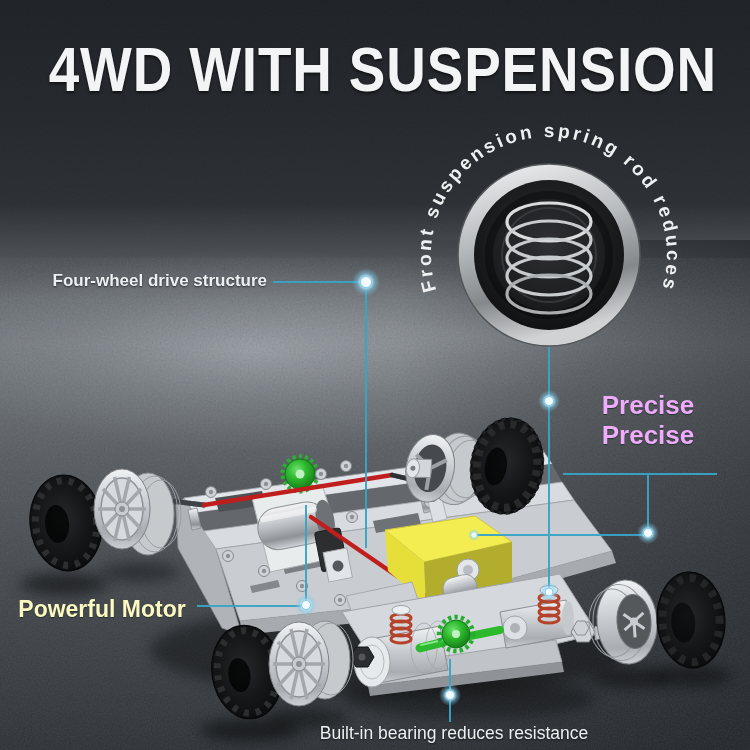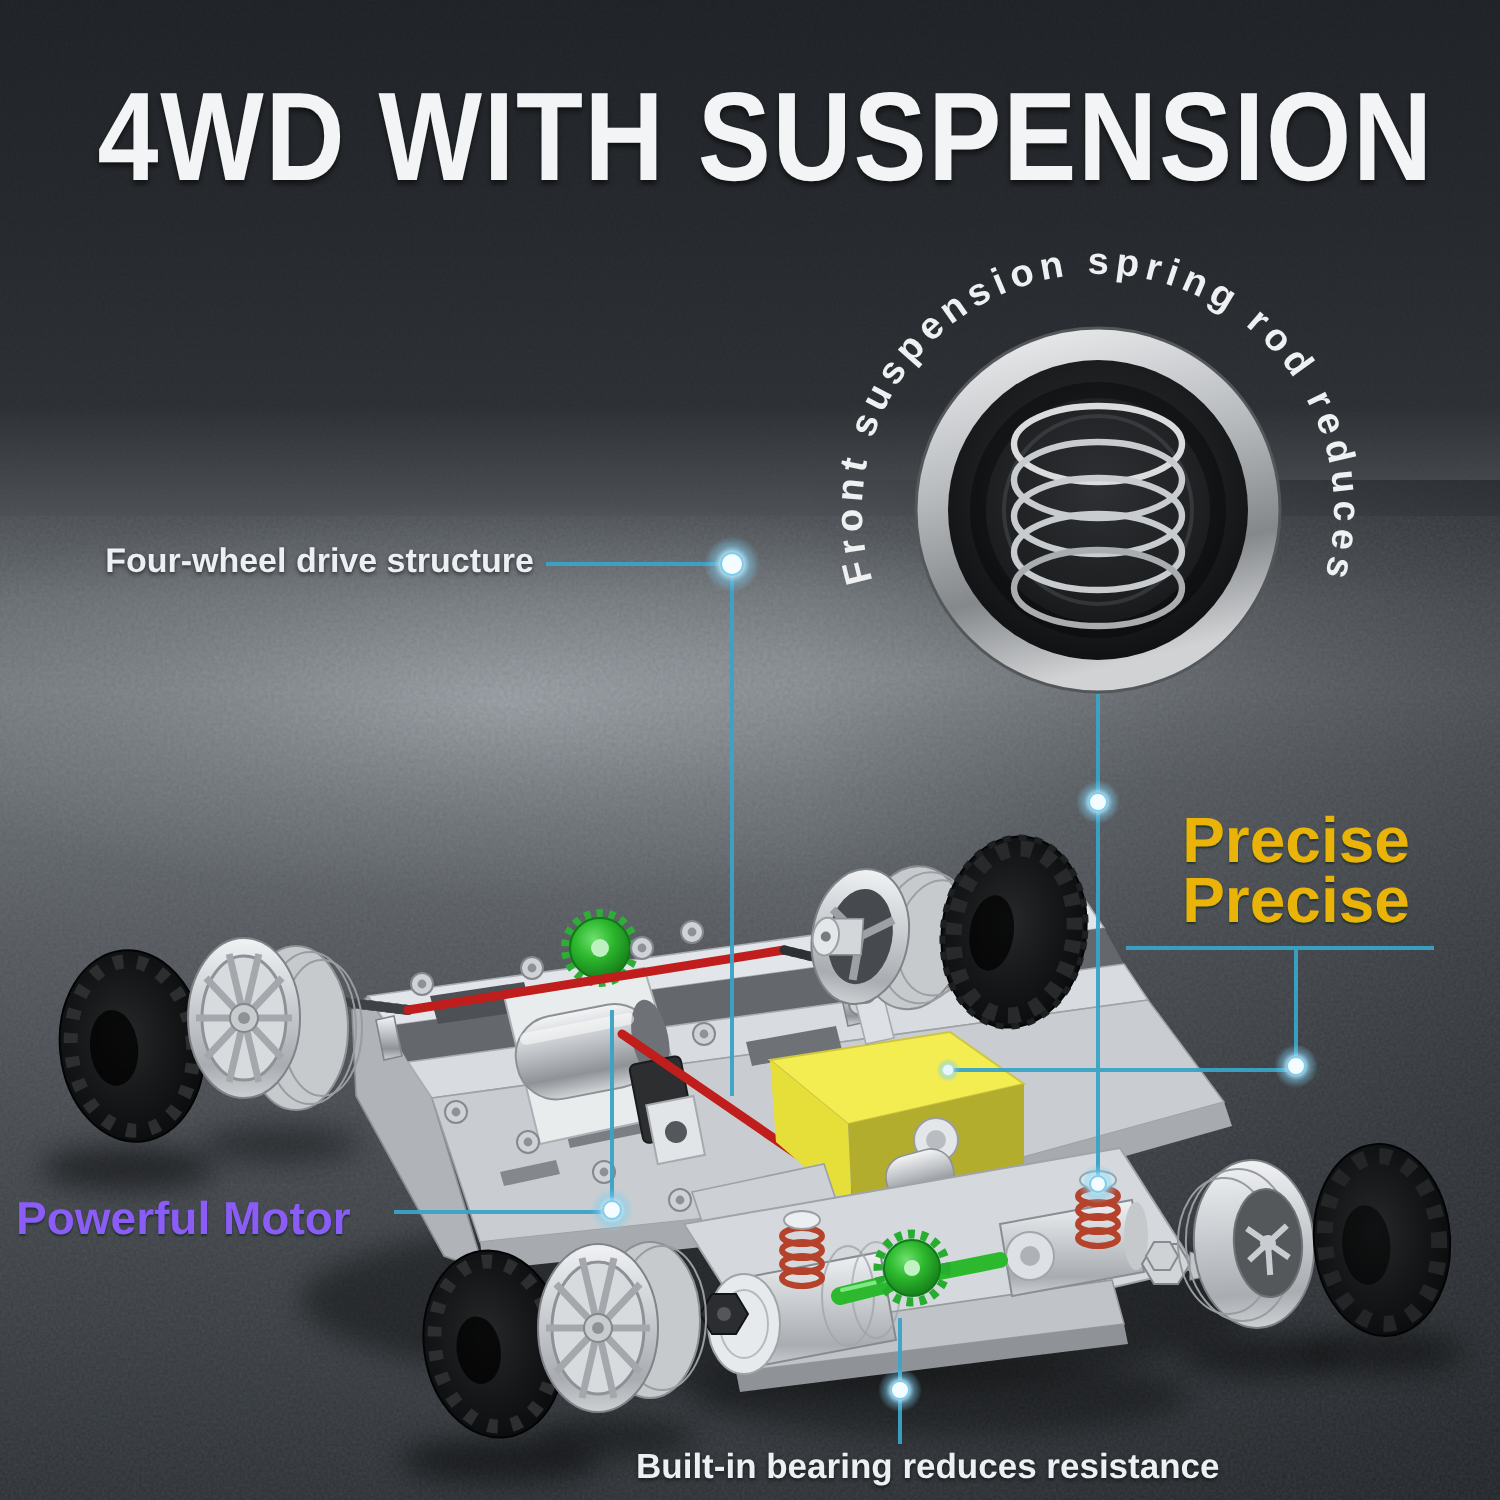--- a/index.html
+++ b/index.html
@@ -6,28 +6,28 @@
   #stage{position:relative;width:750px;height:750px;overflow:hidden;background:#1e2125;
          font-family:"Liberation Sans",sans-serif;}
   #scene{position:absolute;left:0;top:0;}
   .title{position:absolute;top:33px;left:0;width:750px;text-align:center;
          font-size:63px;font-weight:bold;color:#f3f4f6;letter-spacing:1px;
          transform:scaleX(.87);white-space:nowrap;
          text-shadow:0 2px 3px rgba(0,0,0,.55);}
   .lbl{position:absolute;white-space:nowrap;}
   .lbl-fwd{top:271px;right:483px;font-size:17px;font-weight:bold;color:#edf0f2;
            text-shadow:0 1px 2px rgba(0,0,0,.6);}
-  .lbl-precise{top:405px;left:574px;width:148px;text-align:center;font-size:32px;
-           font-weight:bold;color:#eab308;line-height:30px;
+  .lbl-precise{top:390px;left:574px;width:148px;text-align:center;font-size:26px;
+           font-weight:bold;color:#f0abfc;line-height:30px;
            text-shadow:0 1px 1px rgba(0,35,18,.6);}
-  .lbl-motor{top:595px;left:8px;width:188px;font-size:23px;
-           font-weight:bold;color:#8b5cf6;line-height:29px;
+  .lbl-motor{top:595px;left:8px;width:188px;text-align:center;font-size:23px;
+           font-weight:bold;color:#fef9c3;line-height:29px;
            text-shadow:0 1px 1px rgba(0,35,18,.6);}
   .lbl-bearing{top:723px;left:318px;width:272px;text-align:center;font-size:17.5px;
-           font-weight:bold;color:#edf0f2;text-shadow:0 1px 2px rgba(0,0,0,.6);}
+           font-weight:normal;color:#edf0f2;text-shadow:0 1px 2px rgba(0,0,0,.6);}
   .curved{font-size:19px;font-weight:bold;fill:#eef0f2;letter-spacing:3px;}
 </style>
 </head>
 <body>
 
 <div id="stage">
 
 <svg id="scene" width="750" height="750" viewBox="0 0 750 750">
   <defs>
     <linearGradient id="bgG" x1="0" y1="0" x2="0" y2="1">

